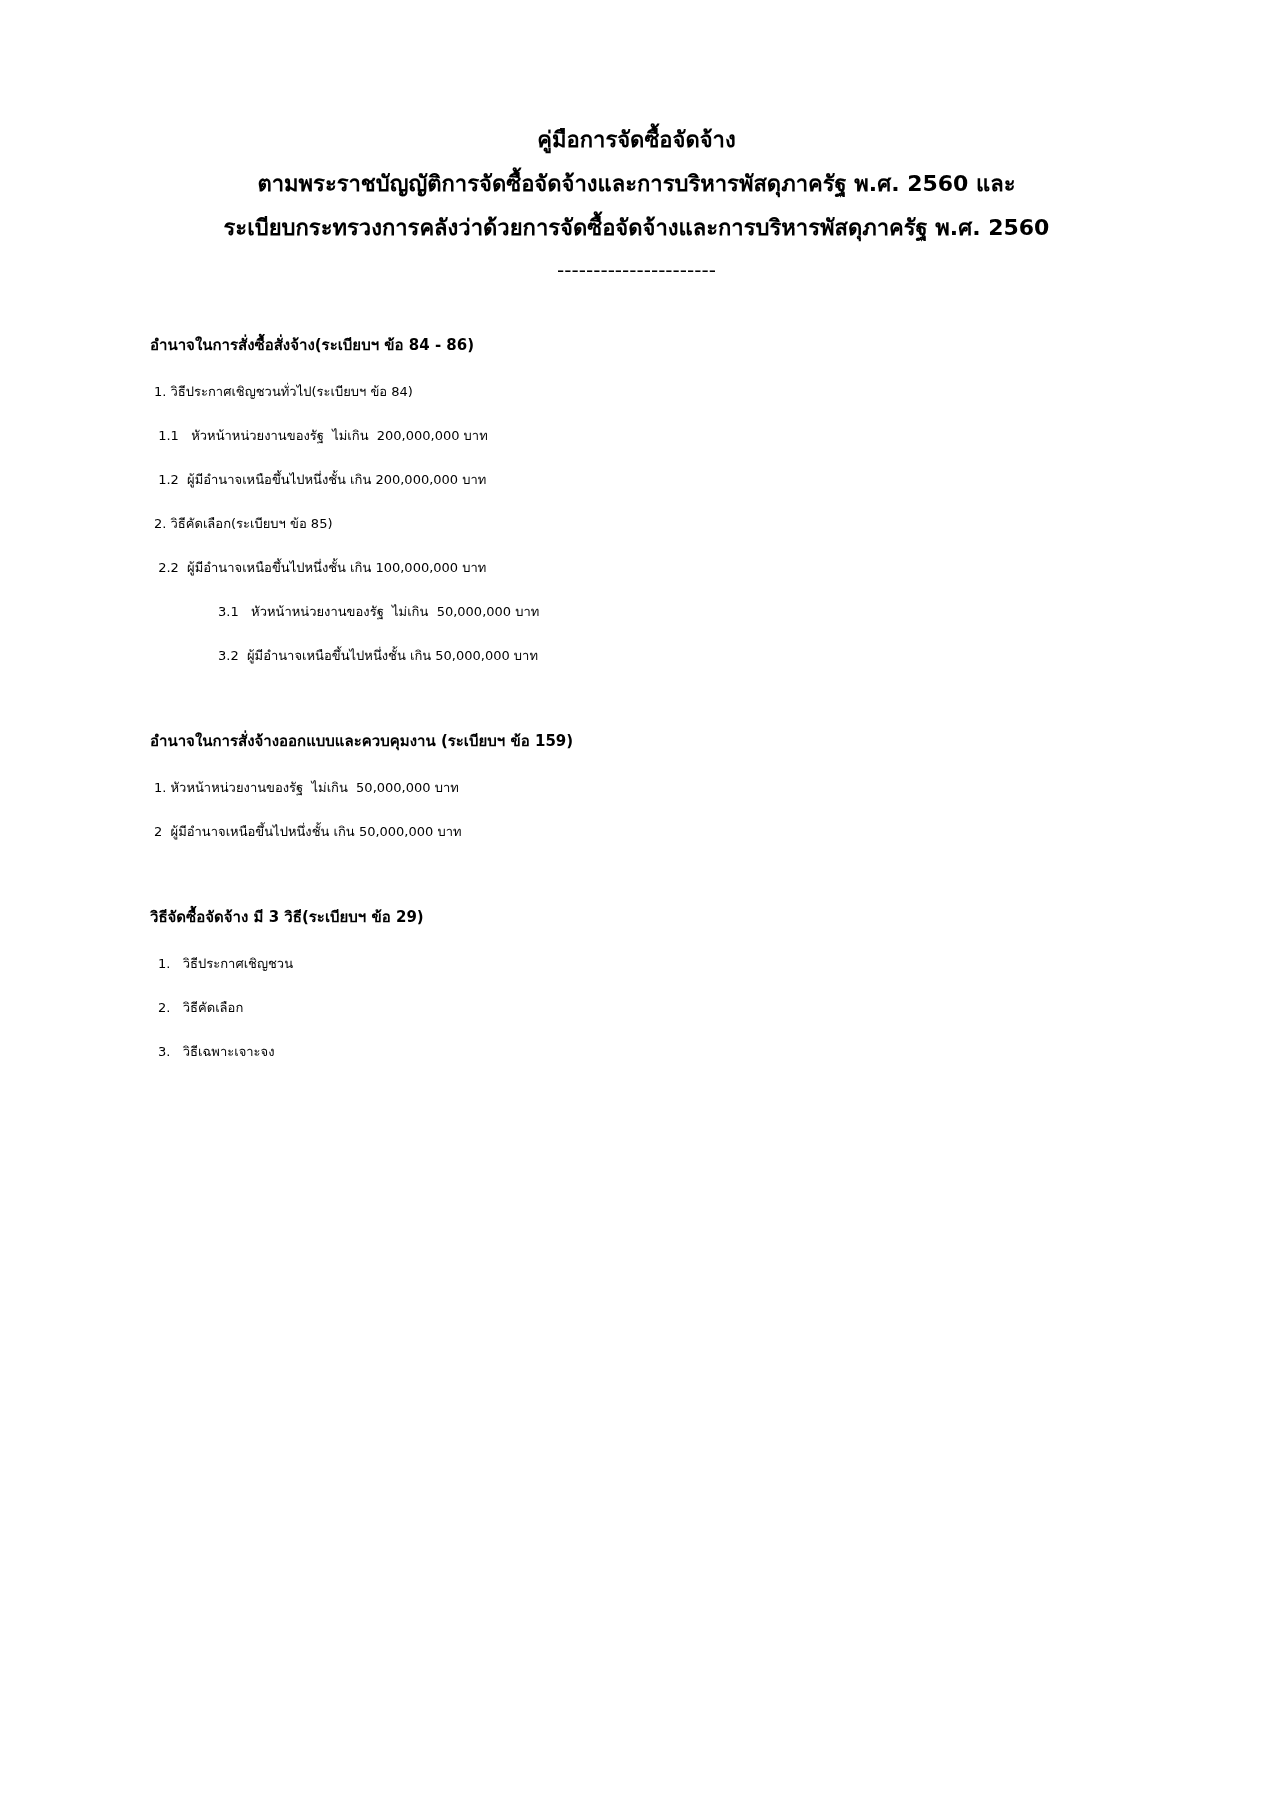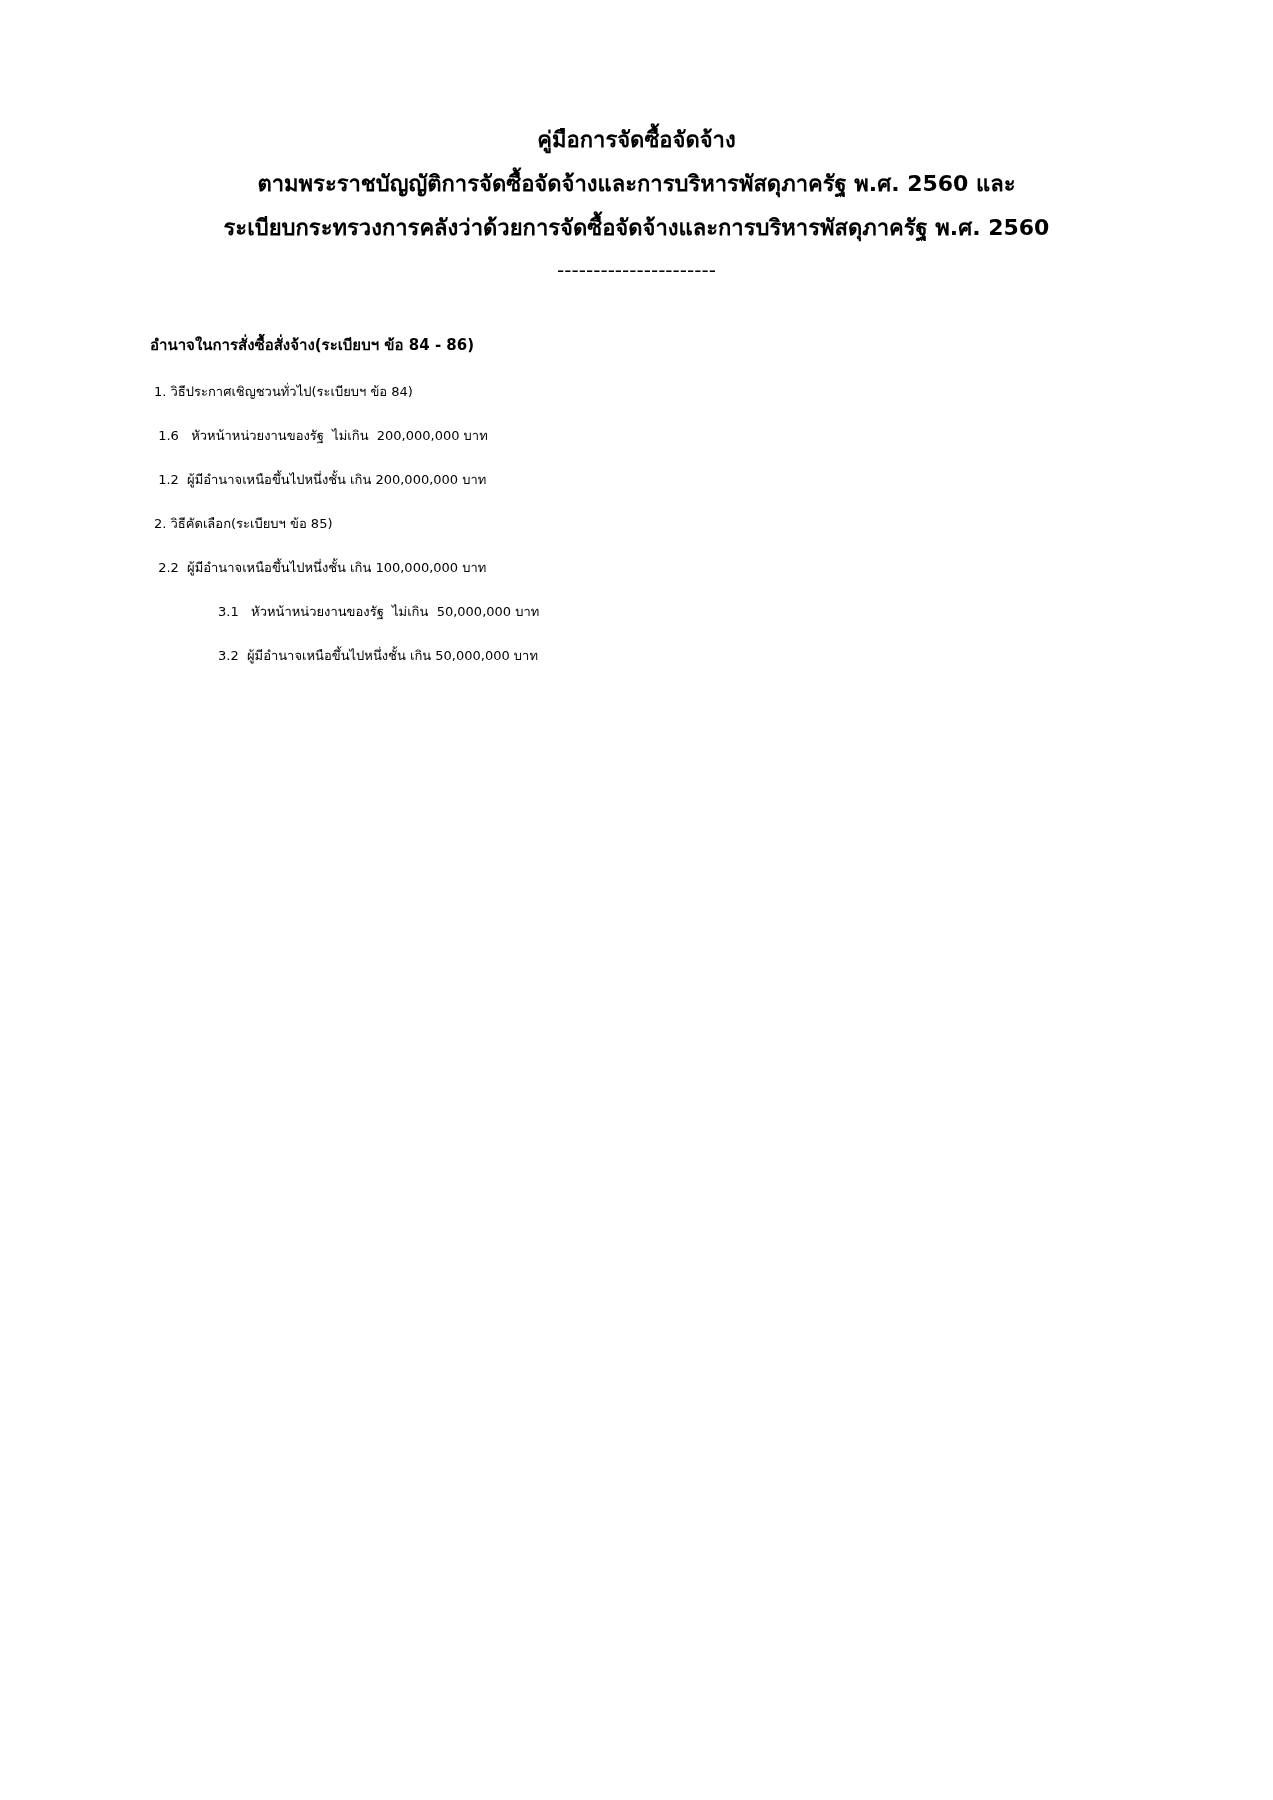--- a/index.html
+++ b/index.html
@@ -72,24 +72,35 @@
     <span class="line">คู่มือการจัดซื้อจัดจ้าง</span>
     <span class="line">ตามพระราชบัญญัติการจัดซื้อจัดจ้างและการบริหารพัสดุภาครัฐ พ.ศ. 2560 และ</span>
     <span class="line">ระเบียบกระทรวงการคลังว่าด้วยการจัดซื้อจัดจ้างและการบริหารพัสดุภาครัฐ พ.ศ. 2560</span>
   </div>
 
   <div class="rule">----------------------</div>
 
   <div class="section">
     <div class="section-heading">อำนาจในการสั่งซื้อสั่งจ้าง(ระเบียบฯ ข้อ 84 - 86)</div>
     <p class="item indent-1">1. วิธีประกาศเชิญชวนทั่วไป(ระเบียบฯ ข้อ 84)</p>
-    <p class="item indent-1"> 1.6   หัวหน้าหน่วยงานของรัฐ  ไม่เกิน  200,000,000 บาท</p>
+    <p class="item indent-1"> 1.1   หัวหน้าหน่วยงานของรัฐ  ไม่เกิน  200,000,000 บาท</p>
     <p class="item indent-1"> 1.2  ผู้มีอำนาจเหนือขึ้นไปหนึ่งชั้น เกิน 200,000,000 บาท</p>
     <p class="item indent-1">2. วิธีคัดเลือก(ระเบียบฯ ข้อ 85)</p>
     <p class="item indent-1"> 2.2  ผู้มีอำนาจเหนือขึ้นไปหนึ่งชั้น เกิน 100,000,000 บาท</p>
     <p class="item indent-2">3.1   หัวหน้าหน่วยงานของรัฐ  ไม่เกิน  50,000,000 บาท</p>
     <p class="item indent-2">3.2  ผู้มีอำนาจเหนือขึ้นไปหนึ่งชั้น เกิน 50,000,000 บาท</p>
   </div>
 
 
+  <div class="section">
+    <div class="section-heading">อำนาจในการสั่งจ้างออกแบบและควบคุมงาน  (ระเบียบฯ ข้อ 159)</div>
+    <p class="item indent-1">1. หัวหน้าหน่วยงานของรัฐ  ไม่เกิน  50,000,000 บาท</p>
+    <p class="item indent-1">2  ผู้มีอำนาจเหนือขึ้นไปหนึ่งชั้น เกิน 50,000,000 บาท</p>
+  </div>
 
+  <div class="section">
+    <div class="section-heading">วิธีจัดซื้อจัดจ้าง มี 3 วิธี(ระเบียบฯ ข้อ 29)</div>
+    <p class="item indent-list">1.   วิธีประกาศเชิญชวน</p>
+    <p class="item indent-list">2.   วิธีคัดเลือก</p>
+    <p class="item indent-list">3.   วิธีเฉพาะเจาะจง</p>
+  </div>
 
 </div>
 
 </body></html>

